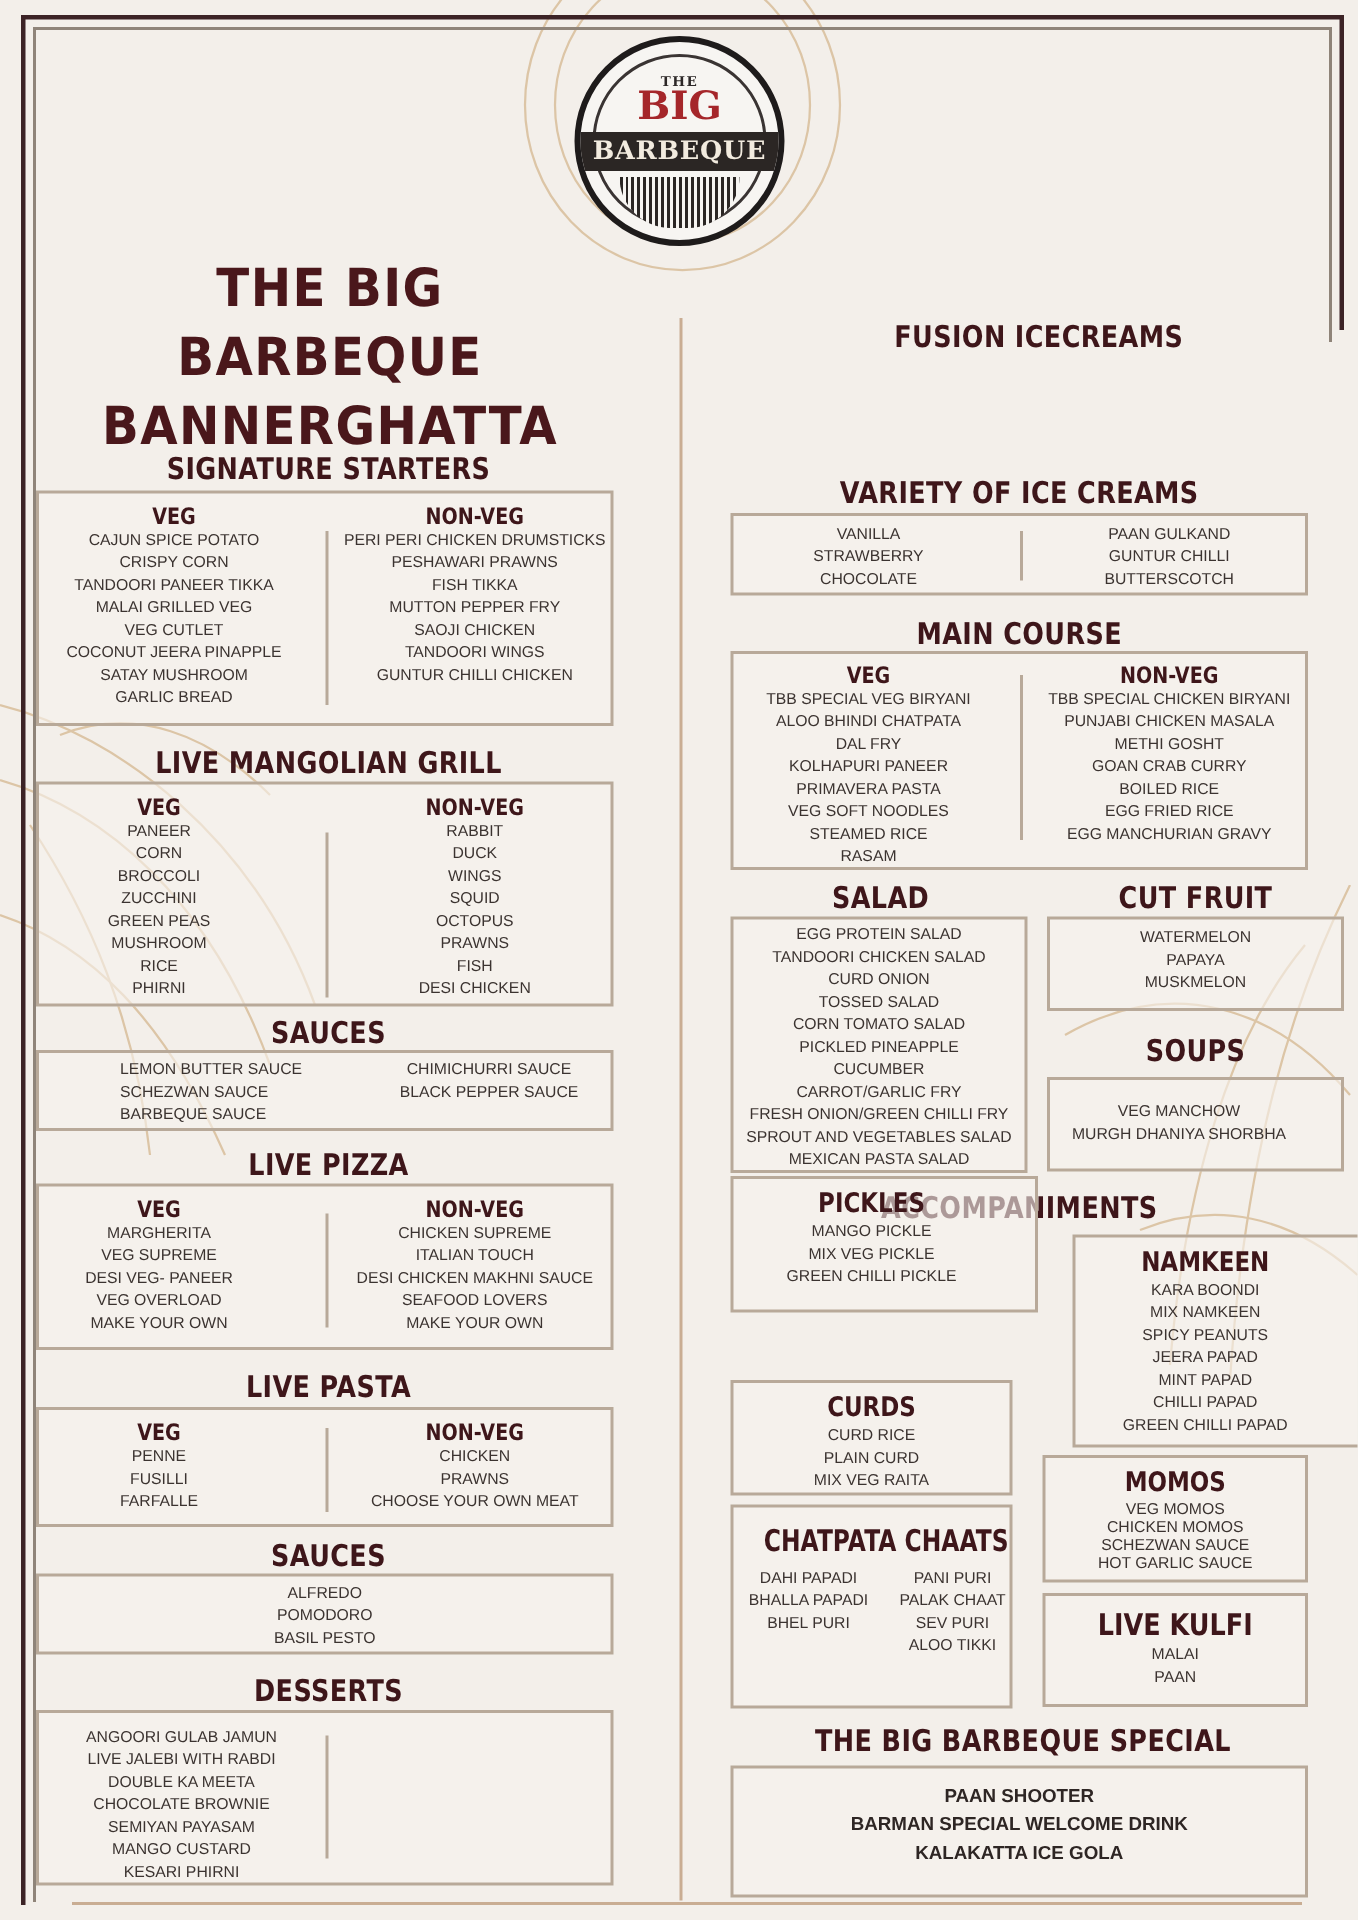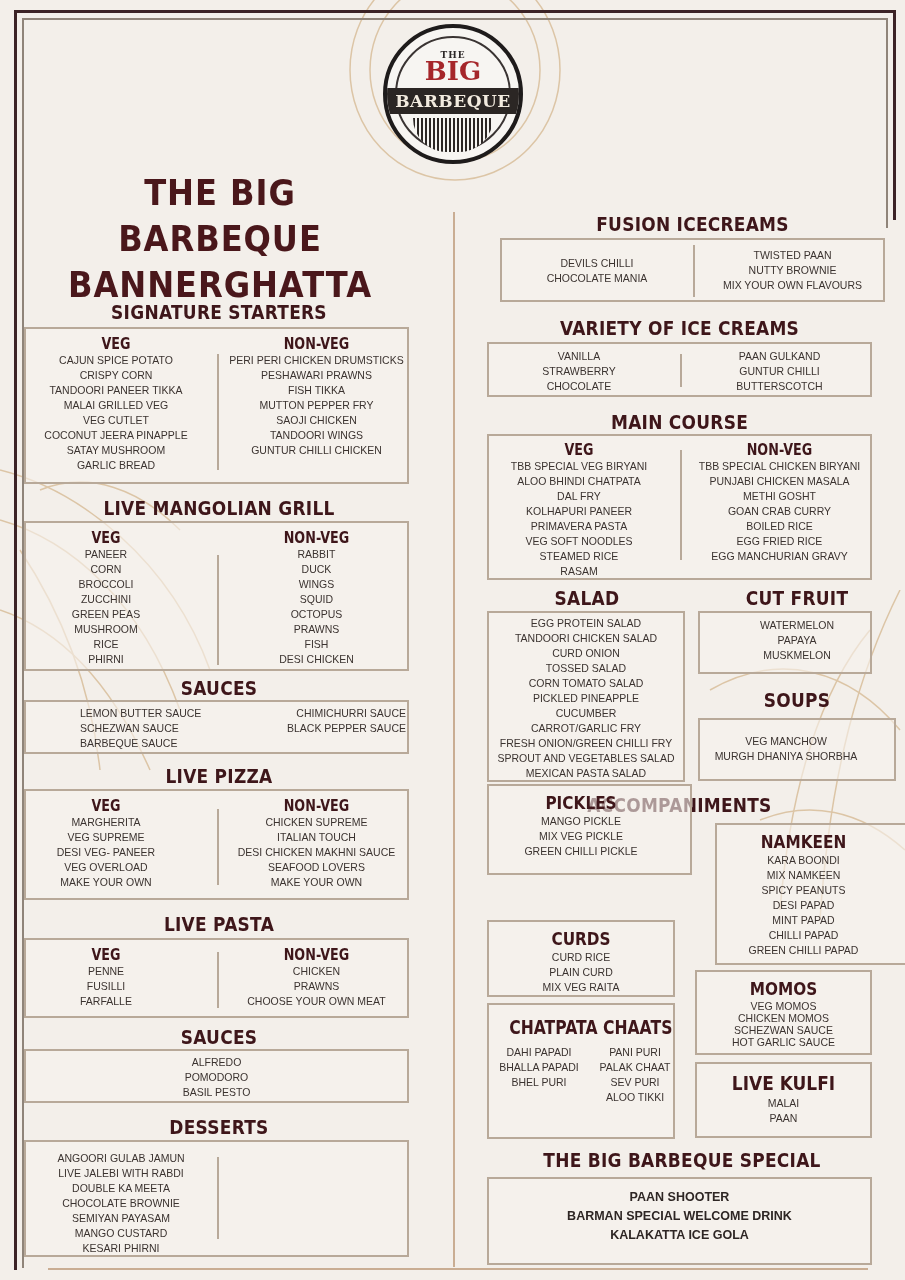--- a/index.html
+++ b/index.html
@@ -179,21 +179,21 @@
     </div>
   </div>
 
   <div class="sec-title" style="left:30px;top:676px;width:378px">SAUCES</div>
   <div class="box" style="left:24px;top:700px;width:385px;height:54px">
     <div class="col" style="left:54px;width:160px;top:4px;text-align:left">
       <span class="item">LEMON BUTTER SAUCE</span>
       <span class="item">SCHEZWAN SAUCE</span>
       <span class="item">BARBEQUE SAUCE</span>
     </div>
-    <div class="col" style="left:220px;width:160px;top:4px;text-align:right">
+    <div class="col" style="left:220px;width:160px;top:4px;text-align:center">
       <span class="item">CHIMICHURRI SAUCE</span>
       <span class="item">BLACK PEPPER SAUCE</span>
     </div>
   </div>
 
   <div class="sec-title" style="left:30px;top:764px;width:378px">LIVE PIZZA</div>
   <div class="box" style="left:24px;top:789px;width:385px;height:111px">
     <div class="col" style="left:0;width:160px;top:7px">
       <span class="col-head">VEG</span>
       <span class="item">MARGHERITA</span>
@@ -247,32 +247,20 @@
       <span class="item">DOUBLE KA MEETA</span>
       <span class="item">CHOCOLATE BROWNIE</span>
       <span class="item">SEMIYAN PAYASAM</span>
       <span class="item">MANGO CUSTARD</span>
       <span class="item">KESARI PHIRNI</span>
     </div>
     <div class="vdiv" style="left:191px;top:15px;height:82px"></div>
   </div>
 
   <div class="sec-title" style="left:500px;top:212px;width:385px">FUSION ICECREAMS</div>
-  <div class="box" style="left:500px;top:238px;width:385px;height:64px">
-    <div class="col" style="left:0;width:190px;top:16px">
-      <span class="item">DEVILS CHILLI</span>
-      <span class="item">CHOCOLATE MANIA</span>
-    </div>
-    <div class="vdiv" style="left:191px;top:5px;height:52px"></div>
-    <div class="col" style="left:198px;width:185px;top:8px">
-      <span class="item">TWISTED PAAN</span>
-      <span class="item">NUTTY BROWNIE</span>
-      <span class="item">MIX YOUR OWN FLAVOURS</span>
-    </div>
-  </div>
 
   <div class="sec-title" style="left:487px;top:316px;width:385px">VARIETY OF ICE CREAMS</div>
   <div class="box" style="left:487px;top:342px;width:385px;height:55px">
     <div class="col" style="left:0;width:180px;top:5px">
       <span class="item">VANILLA</span>
       <span class="item">STRAWBERRY</span>
       <span class="item">CHOCOLATE</span>
     </div>
     <div class="vdiv" style="left:191px;top:10px;height:33px"></div>
     <div class="col" style="left:198px;width:185px;top:5px">
@@ -319,21 +307,21 @@
       <span class="item">PICKLED PINEAPPLE</span>
       <span class="item">CUCUMBER</span>
       <span class="item">CARROT/GARLIC FRY</span>
       <span class="item">FRESH ONION/GREEN CHILLI FRY</span>
       <span class="item">SPROUT AND VEGETABLES SALAD</span>
       <span class="item">MEXICAN PASTA SALAD</span>
     </div>
   </div>
 
   <div class="sec-title" style="left:698px;top:586px;width:198px">CUT FRUIT</div>
-  <div class="box" style="left:698px;top:611px;width:174px;height:63px">
+  <div class="box" style="left:698px;top:611px;width:198px;height:63px">
     <div class="col" style="left:0;width:194px;top:5px">
       <span class="item">WATERMELON</span>
       <span class="item">PAPAYA</span>
       <span class="item">MUSKMELON</span>
     </div>
   </div>
 
   <div class="sec-title" style="left:698px;top:688px;width:198px">SOUPS</div>
   <div class="box" style="left:698px;top:718px;width:198px;height:63px">
     <div class="col" style="left:0;width:172px;top:14px">
@@ -352,21 +340,21 @@
       <span class="item">GREEN CHILLI PICKLE</span>
     </div>
   </div>
 
   <div class="box" style="left:715px;top:823px;width:206px;height:142px">
     <div class="col" style="left:0;width:173px;top:6px">
       <span class="sub-title">NAMKEEN</span>
       <span class="item">KARA BOONDI</span>
       <span class="item">MIX NAMKEEN</span>
       <span class="item">SPICY PEANUTS</span>
-      <span class="item">DESI PAPAD</span>
+      <span class="item">JEERA PAPAD</span>
       <span class="item">MINT PAPAD</span>
       <span class="item">CHILLI PAPAD</span>
       <span class="item">GREEN CHILLI PAPAD</span>
     </div>
   </div>
 
   <div class="box" style="left:487px;top:920px;width:188px;height:77px">
     <div class="col" style="left:0;width:184px;top:6px">
       <span class="sub-title">CURDS</span>
       <span class="item">CURD RICE</span>

